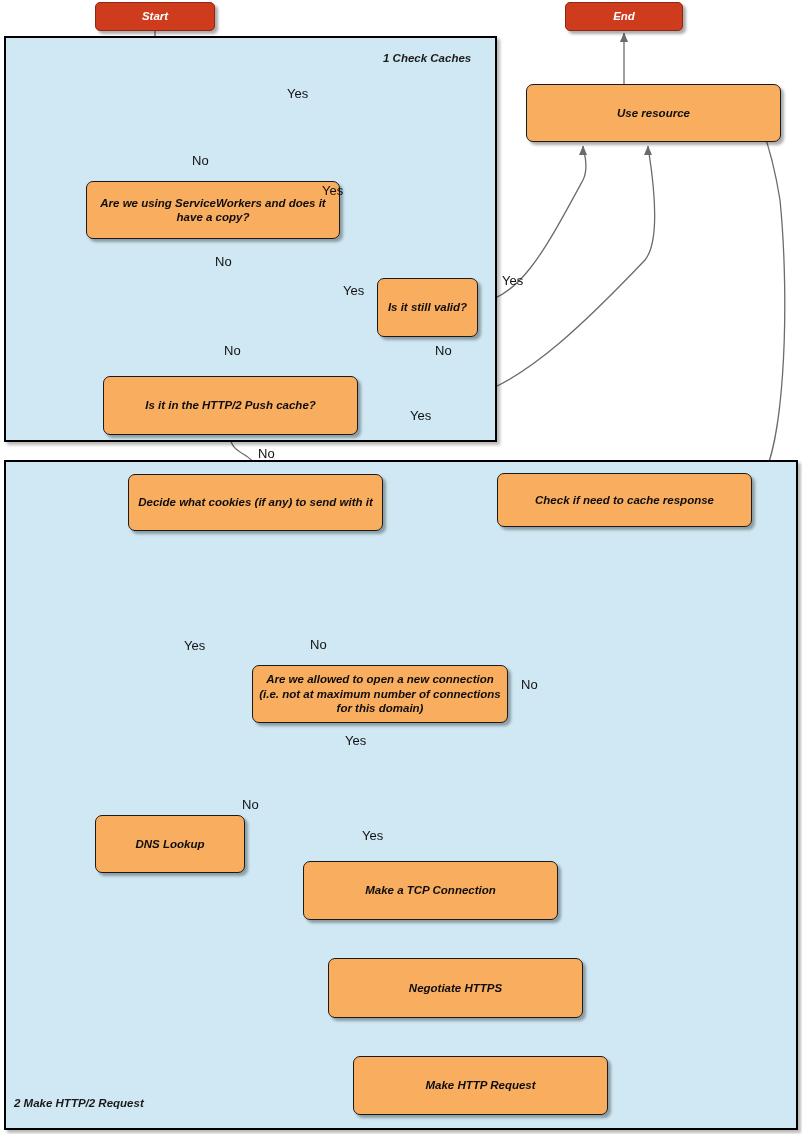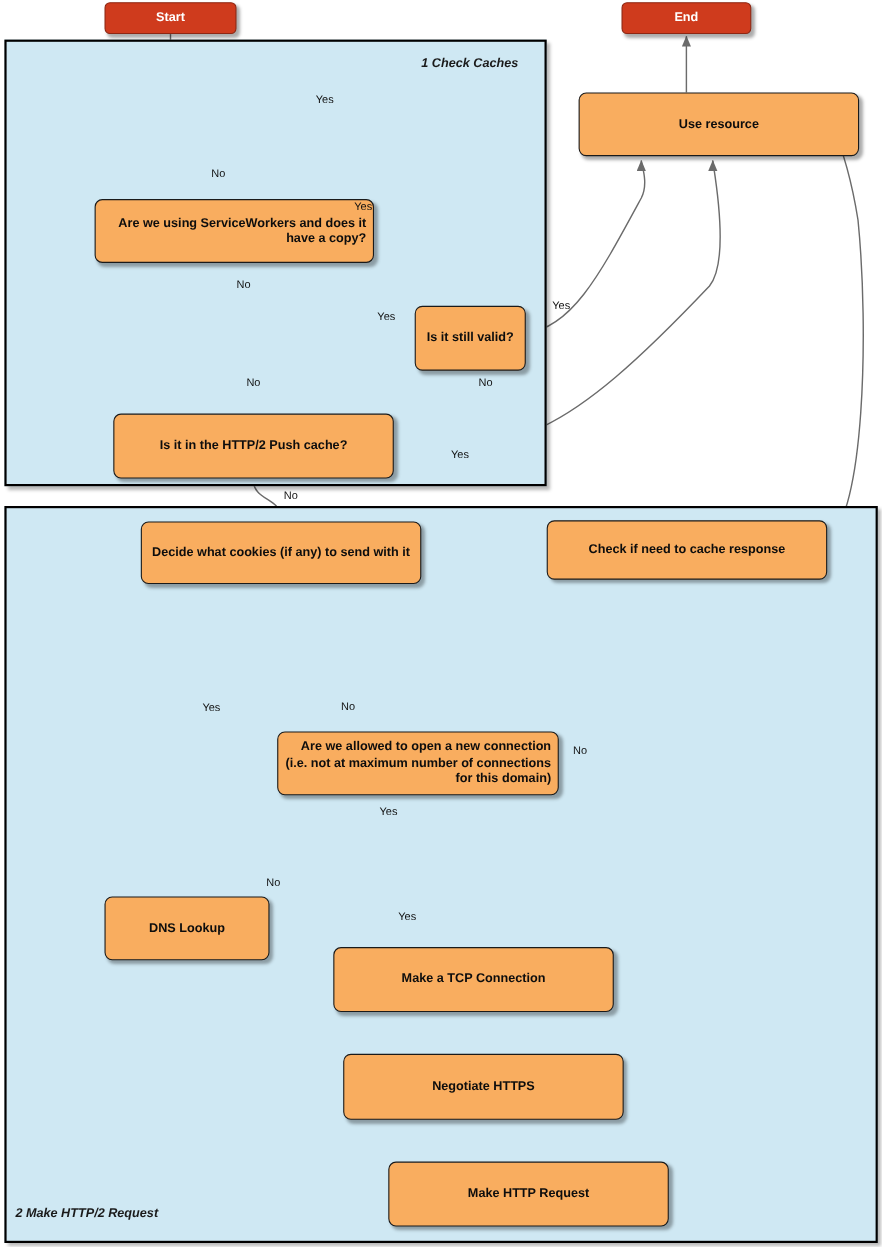--- a/index.html
+++ b/index.html
@@ -5,26 +5,26 @@
   html,body{margin:0;padding:0;background:#ffffff;}
   body{font-family:"Liberation Sans",sans-serif;}
   #canvas{position:relative;width:802px;height:1134px;overflow:hidden;background:#ffffff;}
   #edges{position:absolute;left:0;top:0;width:802px;height:1134px;pointer-events:none;}
 
   .group{position:absolute;background:#cfe8f3;border:2px solid #000000;box-sizing:border-box;
          box-shadow:3px 3px 3px rgba(0,0,0,0.28);}
   .group-label{position:absolute;font-style:italic;font-weight:bold;font-size:11.5px;color:#1a1a1a;white-space:nowrap;}
 
   .node{position:absolute;box-sizing:border-box;display:flex;align-items:center;justify-content:center;
-        text-align:right;border-radius:7px;border:1.4px solid #1a1a1a;
-        box-shadow:3px 3px 3px rgba(0,0,0,0.33);line-height:1.25;padding:6px 6px;}
+        text-align:center;border-radius:7px;border:1.4px solid #1a1a1a;
+        box-shadow:3px 3px 3px rgba(0,0,0,0.33);line-height:1.25;padding:6px 6px;font-style:italic;}
   .node.process{background:#f9ad5f;color:#0d0d0d;font-size:11.5px;font-weight:bold;}
   .node.terminator{background:#cf3b1d;color:#ffffff;font-size:11.5px;font-weight:bold;border:1.4px solid #8e2612;border-radius:5px;}
 
-  .elabel{position:absolute;font-size:10px;color:#111111;white-space:nowrap;font-weight:normal;}
+  .elabel{position:absolute;font-size:13px;color:#111111;white-space:nowrap;font-weight:normal;}
 </style>
 </head>
 <body>
 
 <div id="canvas">
 
   <svg id="edges" viewBox="0 0 802 1134">
     <defs>
       <marker id="ah" markerWidth="9" markerHeight="9" refX="7.2" refY="3.2" orient="auto" markerUnits="strokeWidth">
         <path d="M0,0 L7.6,3.2 L0,6.4 z" fill="#6b6b6b"></path>
@@ -92,21 +92,21 @@
   <div class="node terminator" style="left:565px;top:2px;width:118px;height:29px;">End</div>
   <div class="node process" style="left:526px;top:84px;width:255px;height:58px;">Use resource</div>
   <div class="node process" style="left:53px;top:181px;width:254px;height:58px;margin-left:33px;">Are we using ServiceWorkers and does it have a copy?</div>
   <div class="node process" style="left:377px;top:278px;width:101px;height:59px;">Is it still valid?</div>
   <div class="node process" style="left:103px;top:376px;width:255px;height:59px;">Is it in the HTTP/2 Push cache?</div>
   <div class="node process" style="left:128px;top:474px;width:255px;height:57px;">Decide what cookies (if any) to send with it</div>
   <div class="node process" style="left:497px;top:473px;width:255px;height:54px;">Check if need to cache response</div>
   <div class="node process" style="left:252px;top:665px;width:256px;height:58px;">Are we allowed to open a new connection (i.e. not at maximum number of connections for this domain)</div>
   <div class="node process" style="left:95px;top:815px;width:150px;height:58px;">DNS Lookup</div>
   <div class="node process" style="left:303px;top:861px;width:255px;height:59px;">Make a TCP Connection</div>
-  <div class="node process" style="left:312px;top:958px;width:255px;height:60px;">Negotiate HTTPS</div>
+  <div class="node process" style="left:328px;top:958px;width:255px;height:60px;">Negotiate HTTPS</div>
   <div class="node process" style="left:353px;top:1056px;width:255px;height:59px;">Make HTTP Request</div>
 
   <div class="elabel" style="left:287px;top:86px;">Yes</div>
   <div class="elabel" style="left:192px;top:153px;">No</div>
   <div class="elabel" style="left:322px;top:183px;">Yes</div>
   <div class="elabel" style="left:215px;top:254px;">No</div>
   <div class="elabel" style="left:343px;top:283px;">Yes</div>
   <div class="elabel" style="left:502px;top:273px;">Yes</div>
   <div class="elabel" style="left:224px;top:343px;">No</div>
   <div class="elabel" style="left:435px;top:343px;">No</div>

